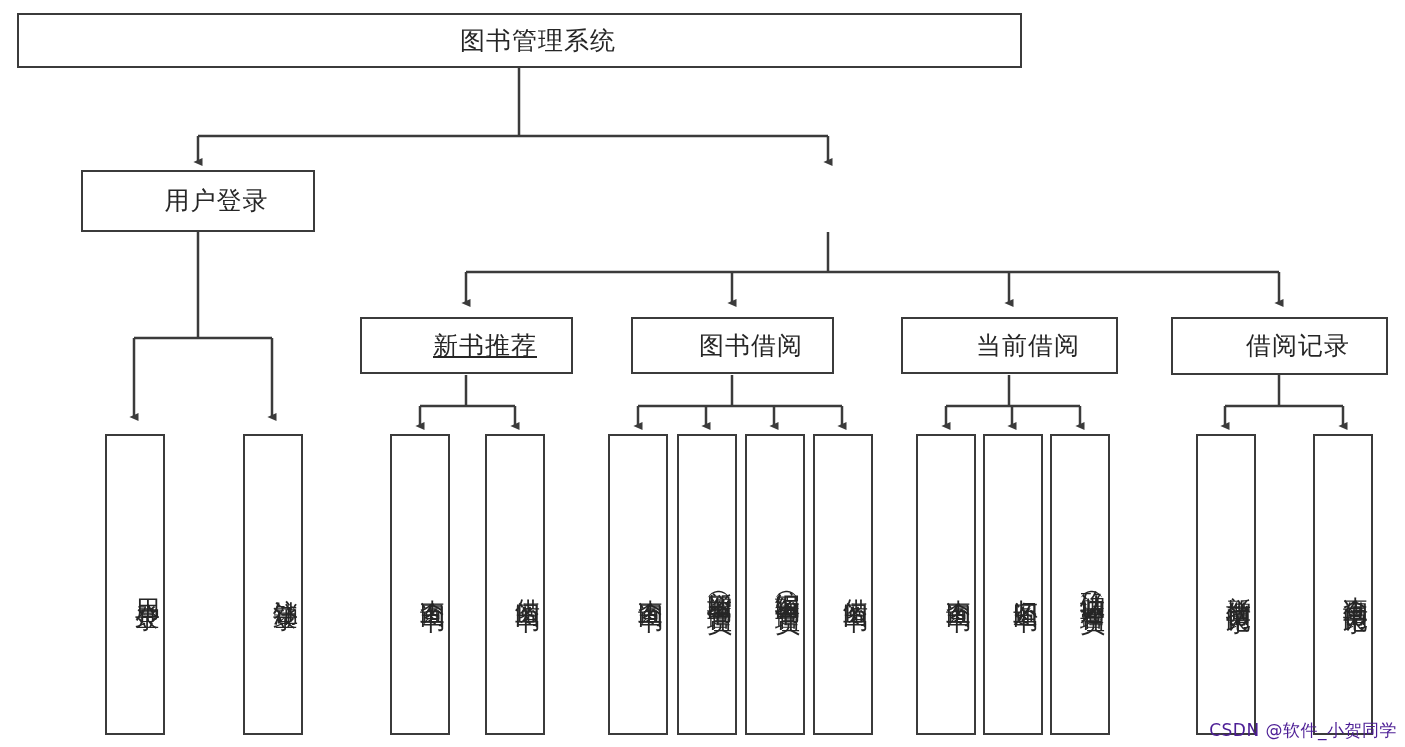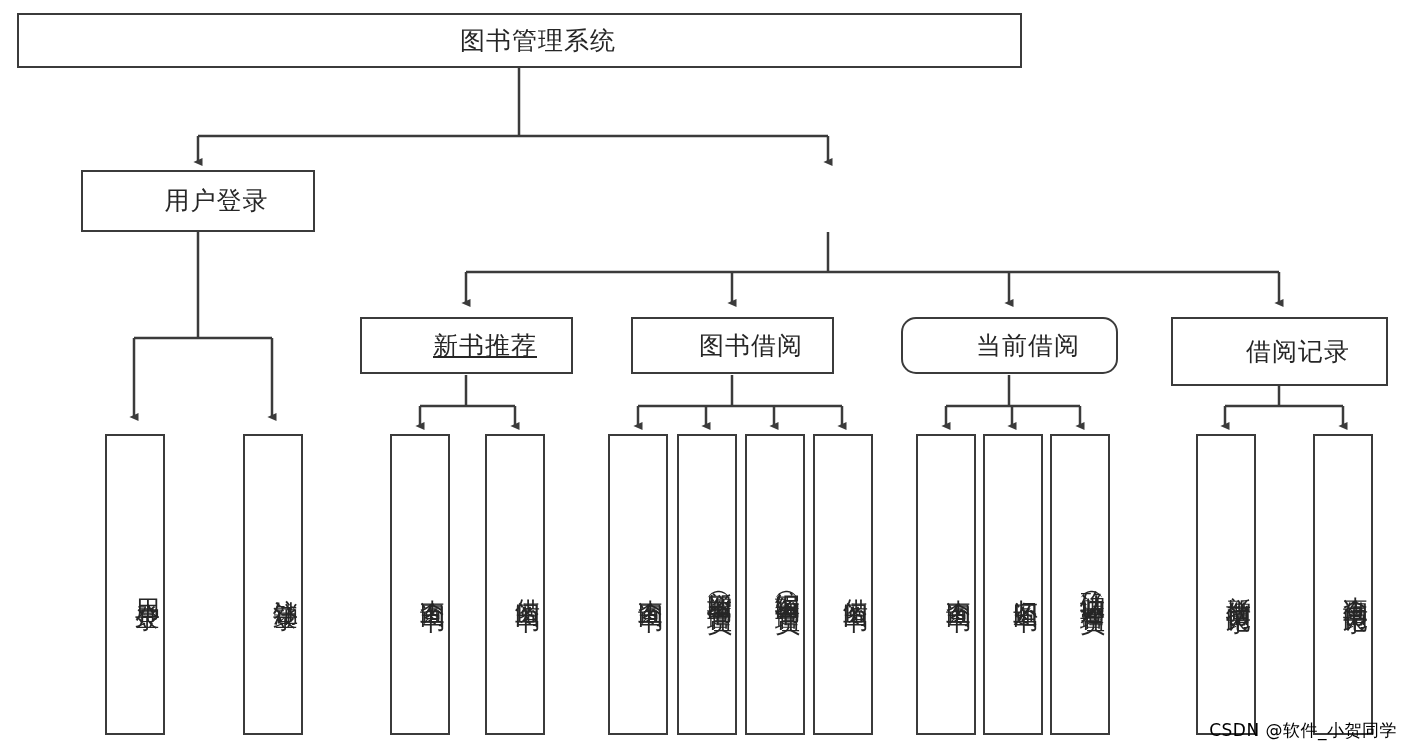--- a/index.html
+++ b/index.html
@@ -55,21 +55,21 @@
     top: 0;
     width: 1405px;
     height: 747px;
     pointer-events: none;
   }
   .watermark {
     position: absolute;
     right: 8px;
     bottom: 5px;
     font-size: 17px;
-    color: #000000;
+    color: #4c1d95;
     white-space: nowrap;
     letter-spacing: 0.5px;
   }
 </style>
 </head>
 <body>
 
 <div id="canvas">
 
   <svg id="wires" viewBox="0 0 1405 747">
@@ -129,24 +129,24 @@
   <div class="node horiz" style="left:81px; top:170px; width:234px; height:62px;">
     <span>用户登录</span>
   </div>
 
   <div class="node horiz" style="left:360px; top:317px; width:213px; height:57px;text-decoration:underline;">
     <span>新书推荐</span>
   </div>
   <div class="node horiz" style="left:631px; top:317px; width:203px; height:57px;">
     <span>图书借阅</span>
   </div>
-  <div class="node horiz" style="left:901px; top:317px; width:217px; height:57px;border-radius:15px;">
+  <div class="node horiz" style="left:901px; top:317px; width:217px; height:57px;">
     <span>当前借阅</span>
   </div>
-  <div class="node horiz" style="left:1171px; top:317px; width:217px; height:69px;">
+  <div class="node horiz" style="left:1171px; top:317px; width:217px; height:58px;">
     <span>借阅记录</span>
   </div>
 
   <div class="node vert" style="left:105px; top:434px; width:60px; height:301px;">
     <span class="vlabel">用户登录</span>
   </div>
   <div class="node vert" style="left:243px; top:434px; width:60px; height:301px;">
     <span class="vlabel">注销登录</span>
   </div>
 

